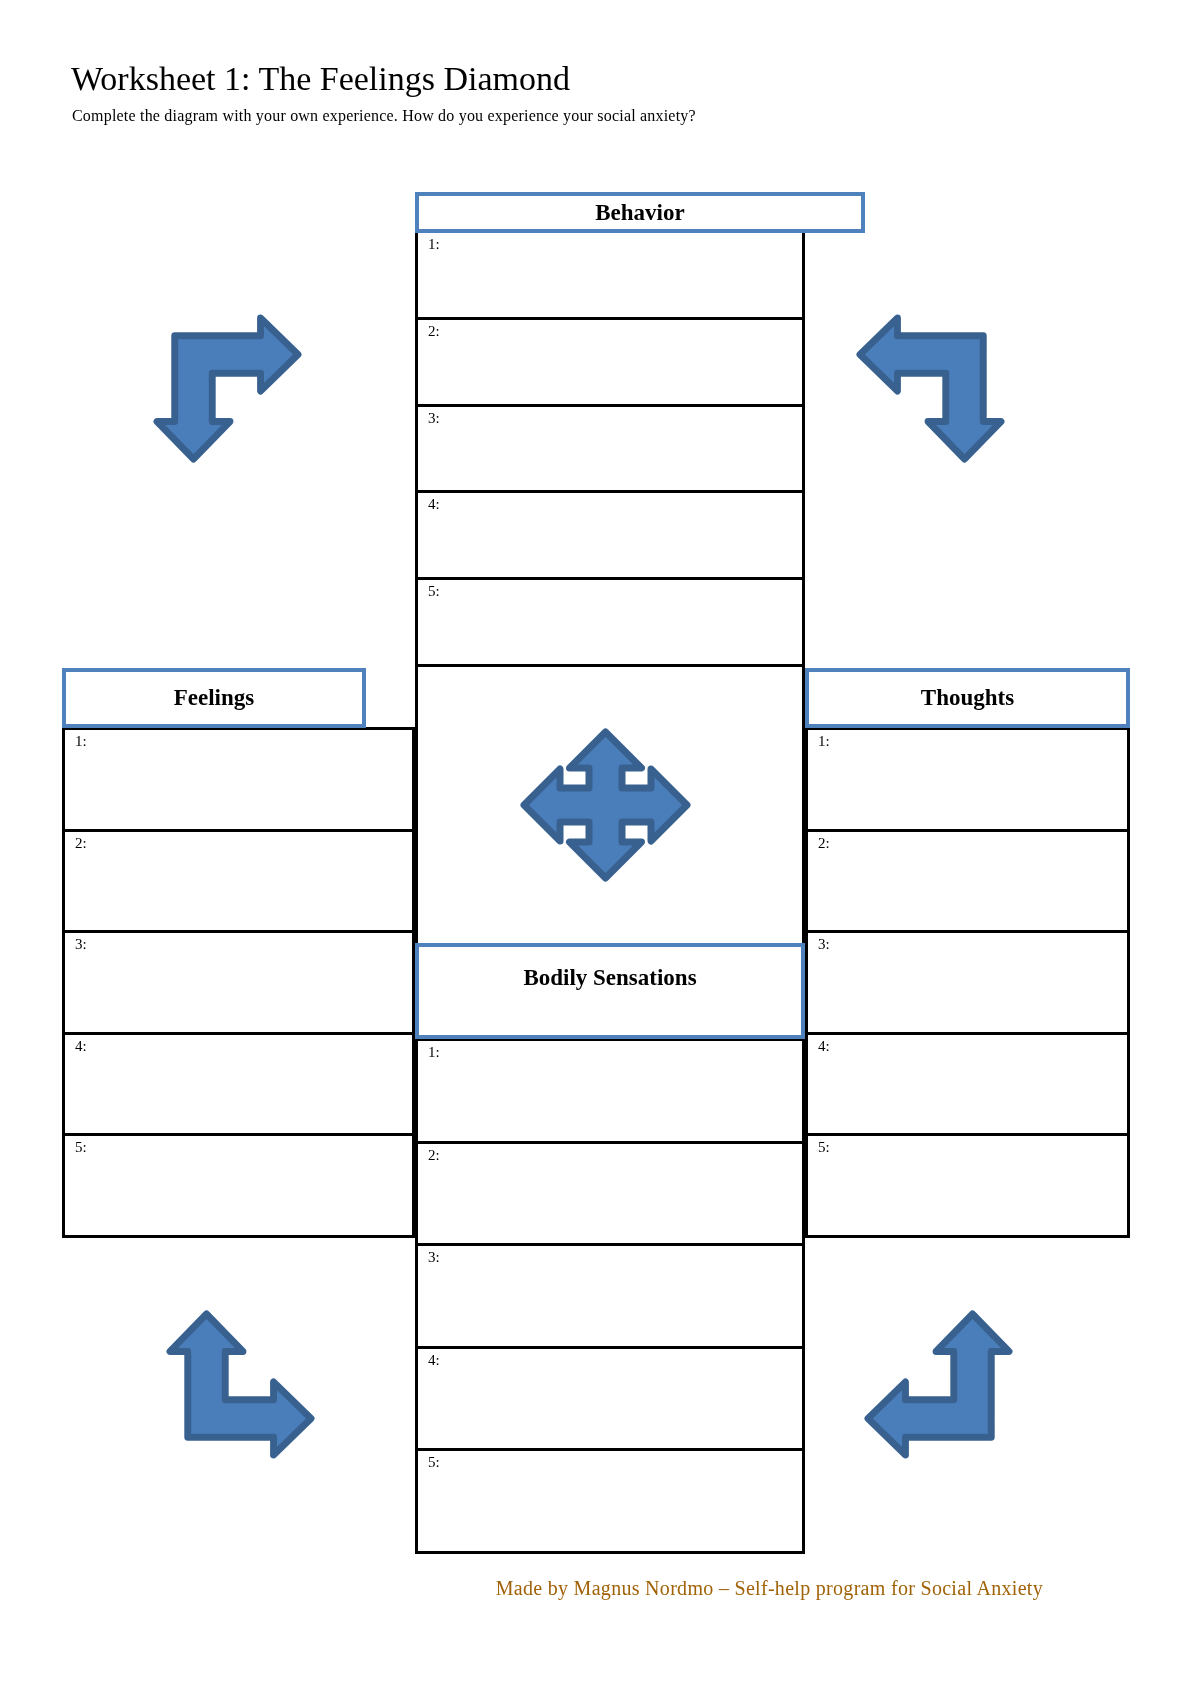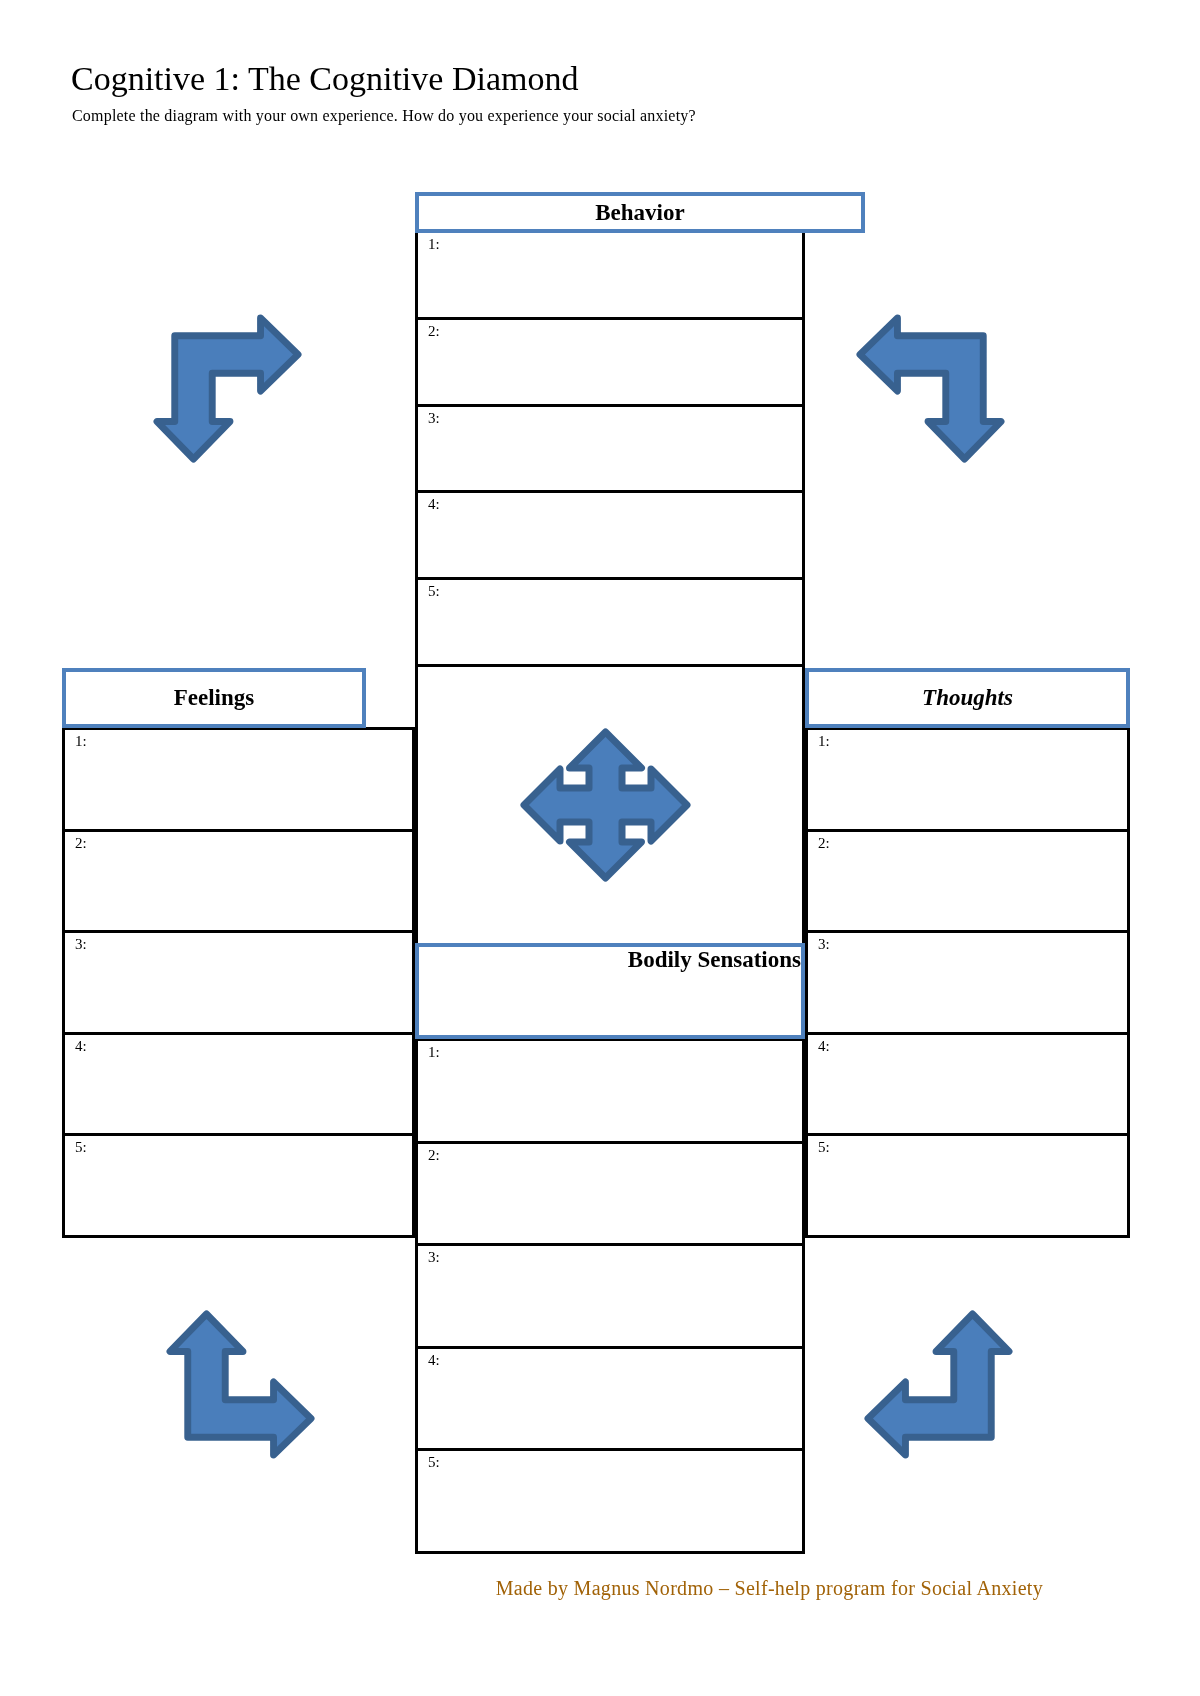--- a/index.html
+++ b/index.html
@@ -8,21 +8,21 @@
     font-family:"Liberation Serif", serif; color:#000; overflow:hidden;
   }
   .title { position:absolute; left:71px; top:60px; font-size:34px; white-space:nowrap; }
   .subtitle { position:absolute; left:72px; top:107px; font-size:16px; letter-spacing:0.2px; white-space:nowrap;text-align:center; }
 
   .hdr {
     position:absolute; box-sizing:border-box; border:4px solid #4f81bd; background:#fff;
     display:flex; align-items:center; justify-content:center;
     font-weight:bold; font-size:23px; z-index:3;
   }
-  .hdr.top-align { align-items:flex-start; padding-top:0;justify-content:flex-end; }
+  .hdr.top-align { align-items:flex-start; padding-top:18px; }
 
   .rows {
     position:absolute; box-sizing:border-box; border:3px solid #000;
     display:flex; flex-direction:column; z-index:1;
   }
   .row {
     flex:1; box-sizing:border-box; border-bottom:3px solid #000;
     padding:3px 0 0 10px; font-size:15px;
   }
   .row:last-child { border-bottom:none; }
@@ -41,21 +41,21 @@
   .footer {
     position:absolute; top:1577px; left:400px; width:643px; text-align:right;
     font-size:20px; color:#a16207; letter-spacing:0.3px; white-space:nowrap;
   }
 </style>
 </head>
 <body>
 
 <div class="page">
 
-  <div class="title">Cognitive 1: The Cognitive Diamond</div>
+  <div class="title">Worksheet 1: The Feelings Diamond</div>
   <div class="subtitle">Complete the diagram with your own experience. How do you experience your social anxiety?</div>
 
   <div class="hdr" style="left:415px; top:192px; width:450px; height:41px;">
     <span>Behavior</span>
   </div>
   <div class="rows" style="left:415px; top:230px; width:390px; height:437px;">
     <div class="row">1:</div>
     <div class="row">2:</div>
     <div class="row">3:</div>
     <div class="row">4:</div>
@@ -79,21 +79,21 @@
     <span>Feelings</span>
   </div>
   <div class="rows" style="left:62px; top:727px; width:353px; height:511px;">
     <div class="row">1:</div>
     <div class="row">2:</div>
     <div class="row">3:</div>
     <div class="row">4:</div>
     <div class="row">5:</div>
   </div>
 
-  <div class="hdr" style="left:805px; top:668px; width:325px; height:60px;font-style:italic;">
+  <div class="hdr" style="left:805px; top:668px; width:325px; height:60px;">
     <span>Thoughts</span>
   </div>
   <div class="rows" style="left:805px; top:727px; width:325px; height:511px;">
     <div class="row">1:</div>
     <div class="row">2:</div>
     <div class="row">3:</div>
     <div class="row">4:</div>
     <div class="row">5:</div>
   </div>
 

